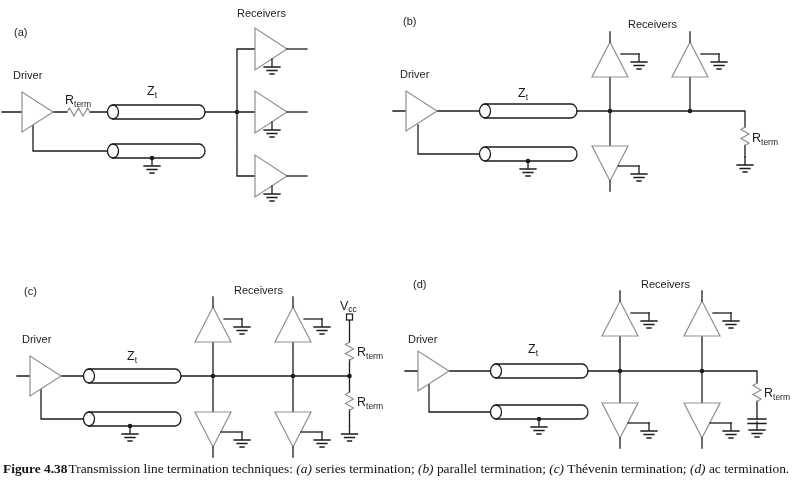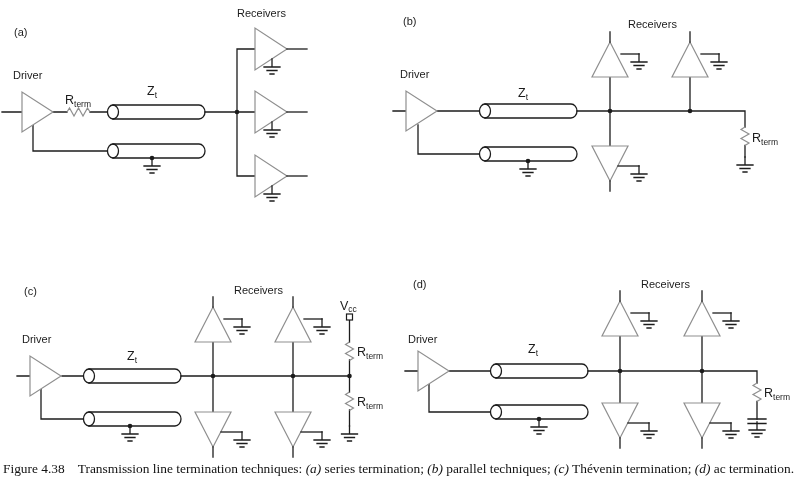--- a/index.html
+++ b/index.html
@@ -19,21 +19,21 @@
   .gray { stroke:#8f8f8f; stroke-width:1.2; fill:#ffffff; stroke-linejoin:miter; }
   .grayline { stroke:#8f8f8f; stroke-width:1.2; fill:none; }
   .dot { fill:#1c1c1c; stroke:none; }
   .term-sq { fill:#ffffff; stroke:#1c1c1c; stroke-width:1.2; }
   .caption {
     position:absolute; left:3px; top:461px; width:797px;
     font-family:"Liberation Serif", serif;
     font-size:13.4px; line-height:16.5px; color:#111111;
     text-align:justify;
   }
-  .cap-bold { font-weight:normal; margin-right:13px; }
+  .cap-bold { font-weight:bold; margin-right:1px; }
   .it { font-style:italic; }
 </style>
 </head>
 <body>
 
 <div class="figure-wrap">
 
   <svg class="panel" style="left:0;top:0" width="340" height="240" viewBox="0 0 340 240">
     <defs>
       <g id="sym-gnd">
@@ -200,16 +200,16 @@
     <use href="#sym-rx-down" xlink:href="#sym-rx-down" x="230" y="153"></use>
     <use href="#sym-rx-down" xlink:href="#sym-rx-down" x="312" y="153"></use>
 
     <use href="#sym-res-v" xlink:href="#sym-res-v" x="367" y="133"></use>
     <text class="sym" x="374" y="147"><tspan>R</tspan><tspan class="sub" dy="3">term</tspan></text>
     <use href="#sym-cap" xlink:href="#sym-cap" x="367" y="169"></use>
     <use href="#sym-gnd" xlink:href="#sym-gnd" x="367" y="172"></use>
   </svg>
 
   <div class="caption">
-    <span class="cap-bold">Figure 4.38</span><span>Transmission line termination techniques: </span><span class="it">(a)</span><span> series termination; </span><span class="it">(b)</span><span> parallel techniques; </span><span class="it">(c)</span><span> Thévenin termination; </span><span class="it">(d)</span><span> ac termination.</span>
+    <span class="cap-bold">Figure 4.38</span><span>Transmission line termination techniques: </span><span class="it">(a)</span><span> series termination; </span><span class="it">(b)</span><span> parallel termination; </span><span class="it">(c)</span><span> Thévenin termination; </span><span class="it">(d)</span><span> ac termination.</span>
   </div>
 
 </div>
 
 </body></html>

